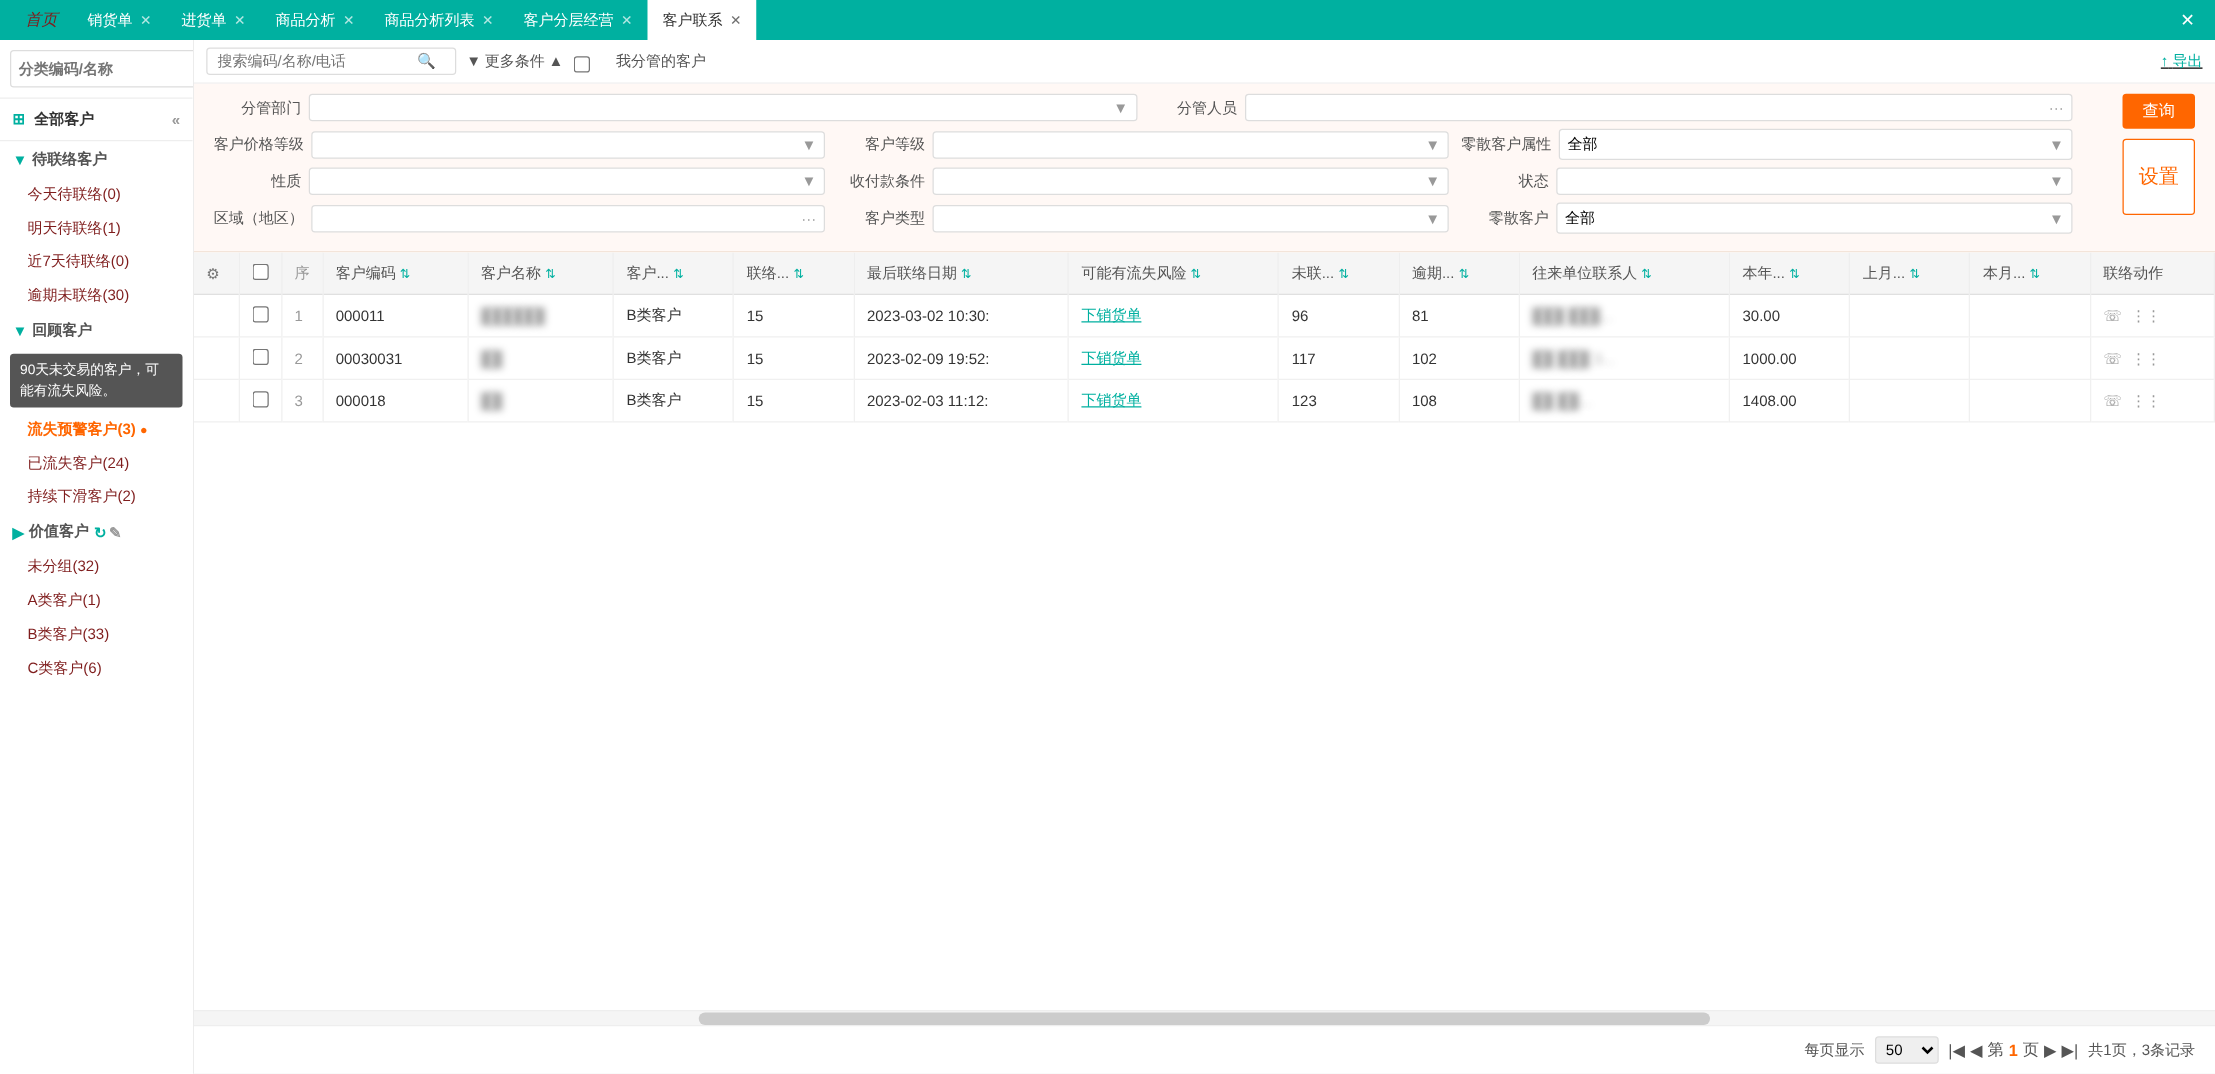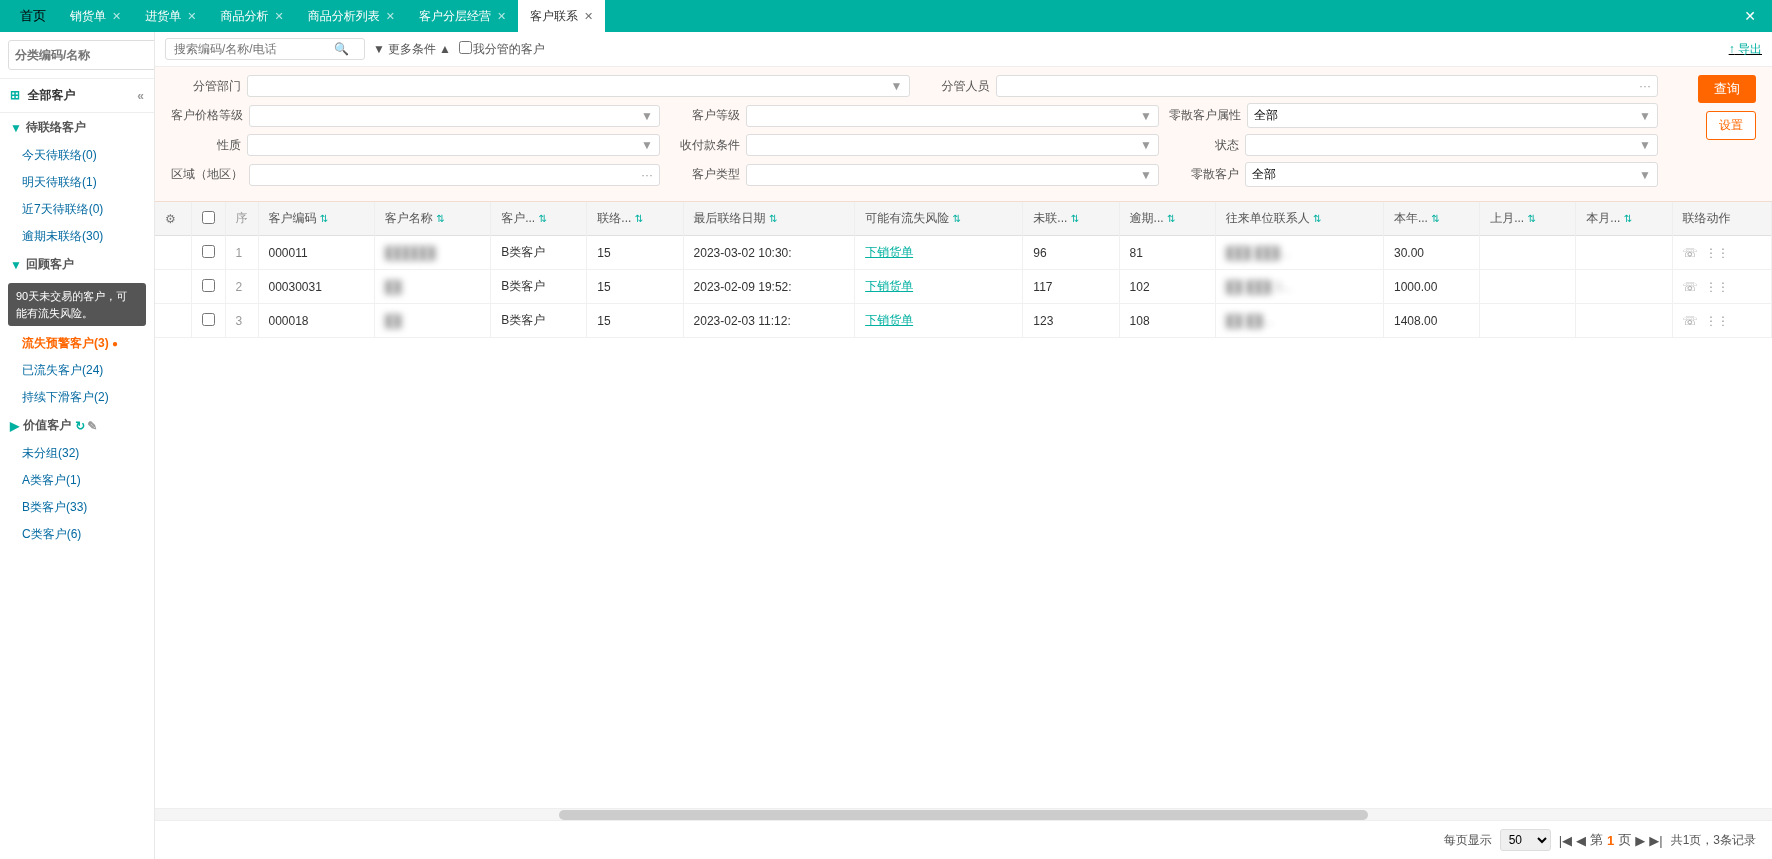--- a/index.html
+++ b/index.html
@@ -31,22 +31,23 @@
     .nav-tab .close-x {
       margin-left: 6px;
       font-size: 11px;
       opacity: 0.7;
     }
     .nav-home {
       padding: 0 12px;
       height: 32px;
       display: flex;
       align-items: center;
-      color: #000000;
+      color: #7f1d1d;
       font-size: 13px;
+      font-style: italic;
     }
     .top-nav-right {
       margin-left: auto;
       color: white;
       font-size: 14px;
       cursor: pointer;
       padding: 0 8px;
     }
 
     
@@ -107,21 +108,21 @@
       color: #555;
       font-weight: bold;
       cursor: pointer;
     }
     .sidebar-group-title .arrow {
       margin-right: 4px;
       color: #00b0a0;
     }
     .sidebar-item {
       padding: 5px 10px 5px 22px;
-      color: #0369a1;
+      color: #7f1d1d;
       cursor: pointer;
     }
     .sidebar-item.active {
       color: #ff6600;
       font-weight: bold;
     }
     .tooltip-box {
       background: #555;
       color: white;
       padding: 5px 8px;
@@ -165,22 +166,22 @@
     .filter-search .s-icon { color: #ff6600; }
     .filter-more {
       display: flex;
       align-items: center;
       color: #555;
       cursor: pointer;
       gap: 3px;
     }
     .filter-my {
       display: flex;
-      align-items: flex-start;
-      gap: 1px;
+      align-items: flex-end;
+      gap: 21px;
       color: #555;
     }
     .filter-right {
       margin-left: auto;
       display: flex;
       align-items: center;
       gap: 6px;
       text-decoration: underline;
     }
     .export-btn {
@@ -242,23 +243,23 @@
       border-radius: 3px;
       padding: 5px 16px;
       cursor: pointer;
       font-size: 13px;
     }
     .settings-btn {
       background: white;
       color: #ff6600;
       border: 1px solid #ff6600;
       border-radius: 3px;
-      padding: 5px 12px;
-      cursor: pointer;
-      font-size: 12px;
+      padding: 19px 12px;
+      cursor: pointer;
+      font-size: 16px;
       margin-top: 4px;
     }
     .query-settings-col {
       display: flex;
       flex-direction: column;
       align-items: flex-end;
       gap: 4px;
       min-width: 80px;
     }
 

